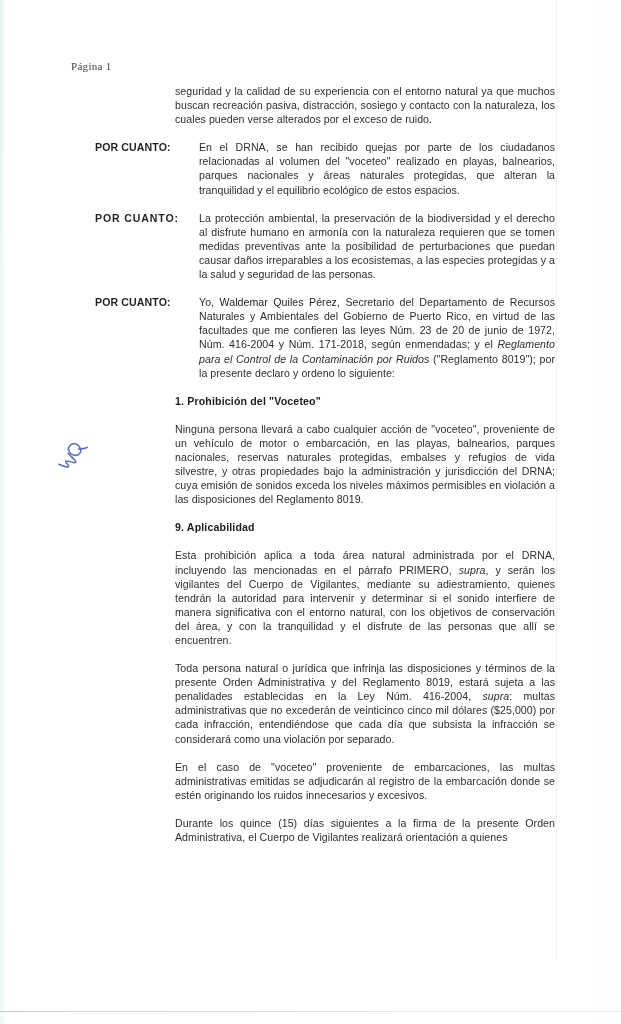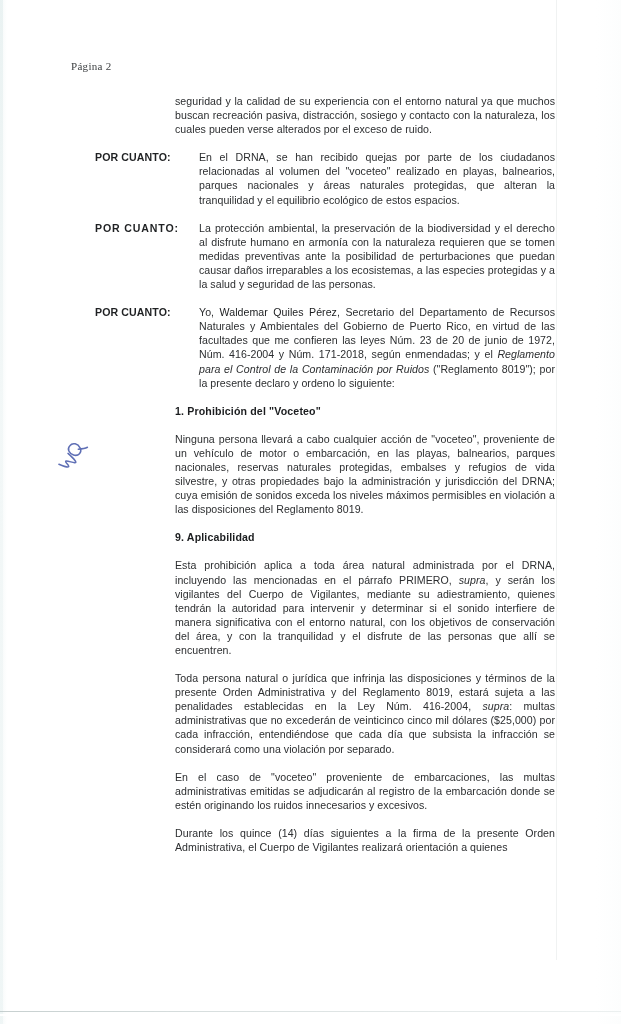--- a/index.html
+++ b/index.html
@@ -64,21 +64,21 @@
     font-size: 11px;
     letter-spacing: .3px;
     color: #3c3f41;
     white-space: nowrap;
   }
 
   
   #doc-body {
     position: absolute;
     left: 71px;
-    top: 94px;
+    top: 84px;
     width: 484px;
   }
 
   .block {
     display: flex;
     align-items: flex-start;
     margin-bottom: 14px;
   }
   .block-label {
     width: 104px;
@@ -149,21 +149,21 @@
 </style>
 </head>
 <body>
 
 <div id="page-sheet">
   <div class="scan-edge-left"></div>
   <div class="scan-edge-right"></div>
   <div class="scan-edge-bottom"></div>
   <div class="scan-edge-bottom2"></div>
 
-  <div id="page-header">Página 2</div>
+  <div id="page-header">Página 1</div>
 
   <div id="margin-initials">
     <svg width="44" height="46" viewBox="0 0 44 46" fill="none" stroke="#5f6fb5" stroke-width="1.5" stroke-linecap="round" stroke-linejoin="round">
       <g transform="rotate(-58 22 23)">
         <path d="M3 10 C4.5 19, 6 23, 8 16 C9.6 10.5, 11 19, 12.6 22.5 C14 25.5, 15.6 20, 17 12"></path>
         <path d="M24.5 9.5 C20 8.5, 17.5 13, 18.6 17.5 C19.8 22.5, 25.5 23.5, 28 19.5 C30.6 15.2, 29 9.8, 24.5 9.5 Z"></path>
         <path d="M26 18.5 C28.2 21.5, 30.4 24, 32.5 25.2"></path>
       </g>
     </svg>
   </div>
@@ -201,17 +201,17 @@
       <div class="section-para">
         <span>Esta prohibición aplica a toda área natural administrada por el DRNA, incluyendo las mencionadas en el párrafo PRIMERO, </span><i>supra</i><span>, y serán los vigilantes del Cuerpo de Vigilantes, mediante su adiestramiento, quienes tendrán la autoridad para intervenir y determinar si el sonido interfiere de manera significativa con el entorno natural, con los objetivos de conservación del área, y con la tranquilidad y el disfrute de las personas que allí se encuentren.</span>
       </div>
     </div>
 
     <div class="section">
       <div class="section-para">
         <span>Toda persona natural o jurídica que infrinja las disposiciones y términos de la presente Orden Administrativa y del Reglamento 8019, estará sujeta a las penalidades establecidas en la Ley Núm. 416-2004, </span><i>supra</i><span>: multas administrativas que no excederán de veinticinco cinco mil dólares ($25,000) por cada infracción, entendiéndose que cada día que subsista la infracción se considerará como una violación por separado.</span>
       </div>
       <div class="section-para">En el caso de "voceteo" proveniente de embarcaciones, las multas administrativas emitidas se adjudicarán al registro de la embarcación donde se estén originando los ruidos innecesarios y excesivos.</div>
-      <div class="section-para">Durante los quince (14) días siguientes a la firma de la presente Orden Administrativa, el Cuerpo de Vigilantes realizará orientación a quienes</div>
+      <div class="section-para">Durante los quince (15) días siguientes a la firma de la presente Orden Administrativa, el Cuerpo de Vigilantes realizará orientación a quienes</div>
     </div>
 
   </div>
 </div>
 
 </body></html>

